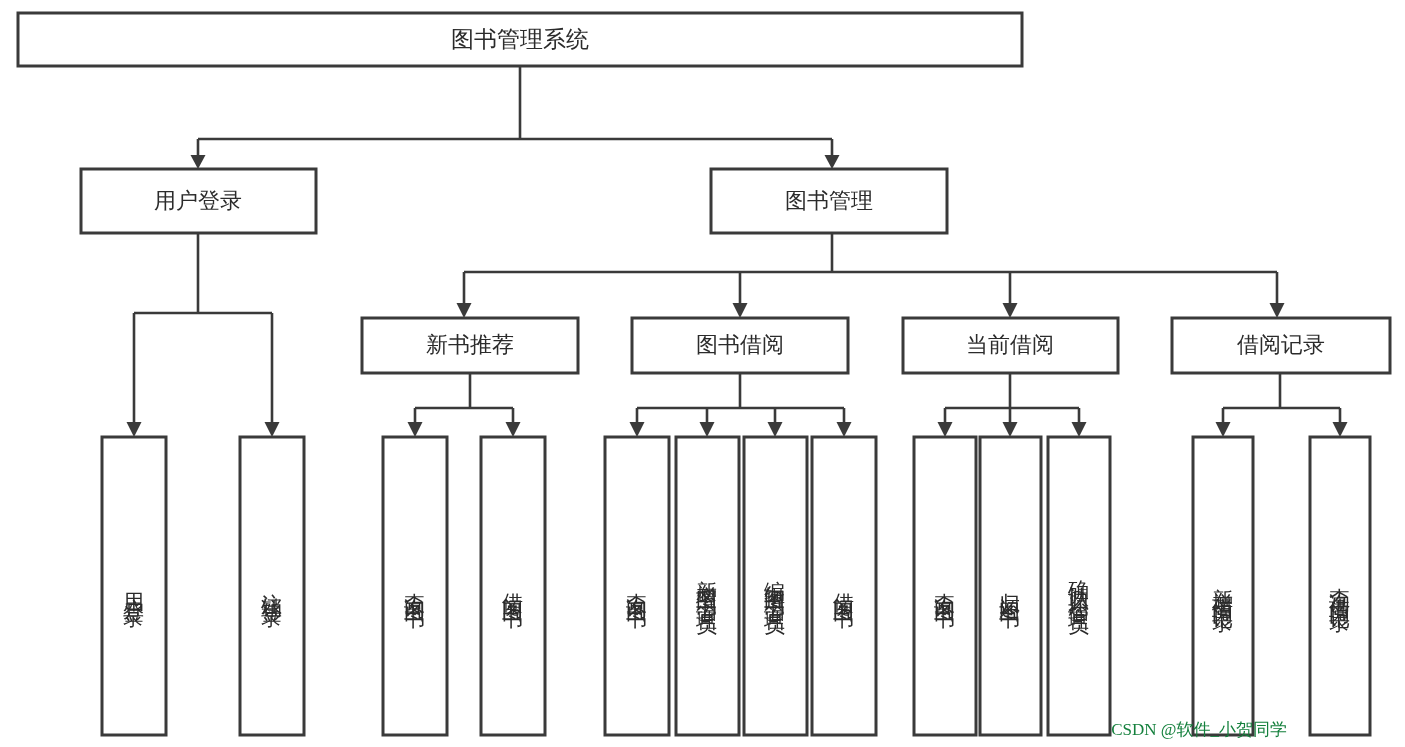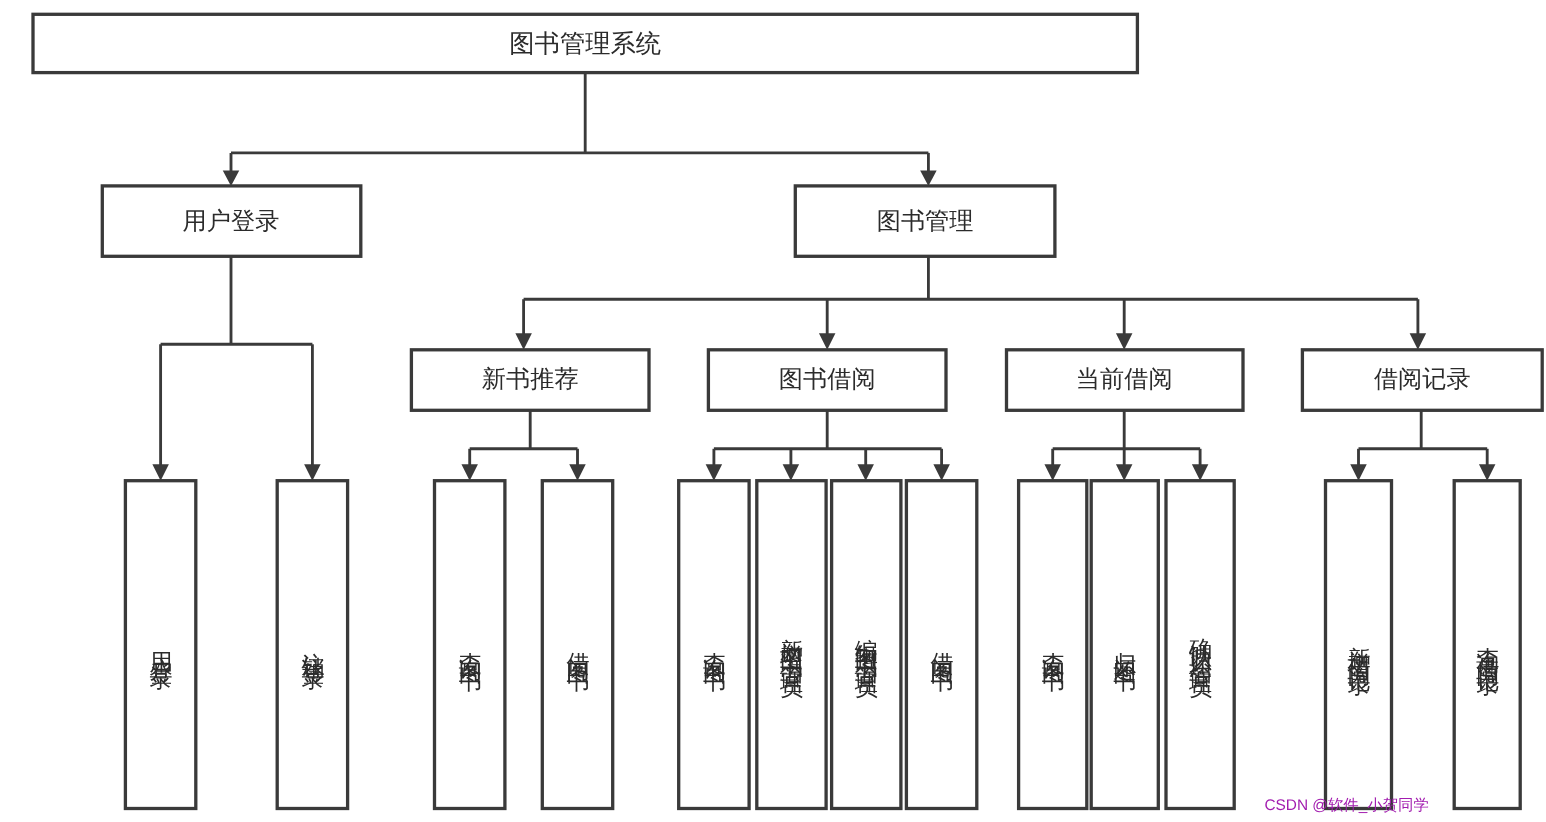--- a/index.html
+++ b/index.html
@@ -9,21 +9,21 @@
   }
   body {
     width: 1405px;
     height: 747px;
     font-family: "Liberation Sans", "DejaVu Sans", sans-serif;
     overflow: hidden;
     position: relative;
   }
   #diagram-root {
     position: absolute;
-    left: 12px; top: 0;
+    left: 0; top: 0;
     width: 1297px;
     height: 747px;
   }
   svg.flow {
     display: block;
     width: 1405px;
     height: 747px;
   }
   .node-rect {
     fill: #ffffff;
@@ -65,23 +65,23 @@
     color: #2b2b2b;
     white-space: nowrap;
     transform: translate(-50%, -50%);
     text-align: center;
     pointer-events: none;
   }
   .watermark {
     position: absolute;
     right: 10px;
     bottom: 6px;
-    font-family: Liberation Sans, sans-serif;
-    font-size: 14px;
-    color: #a21caf;
+    font-family: Liberation Serif, serif;
+    font-size: 17px;
+    color: #15803d;
     white-space: nowrap;
     user-select: none;
   }
 </style>
 </head>
 <body>
 
 <div id="diagram-root">
 
   <svg class="flow" viewBox="0 0 1405 747" xmlns="http://www.w3.org/2000/svg">

